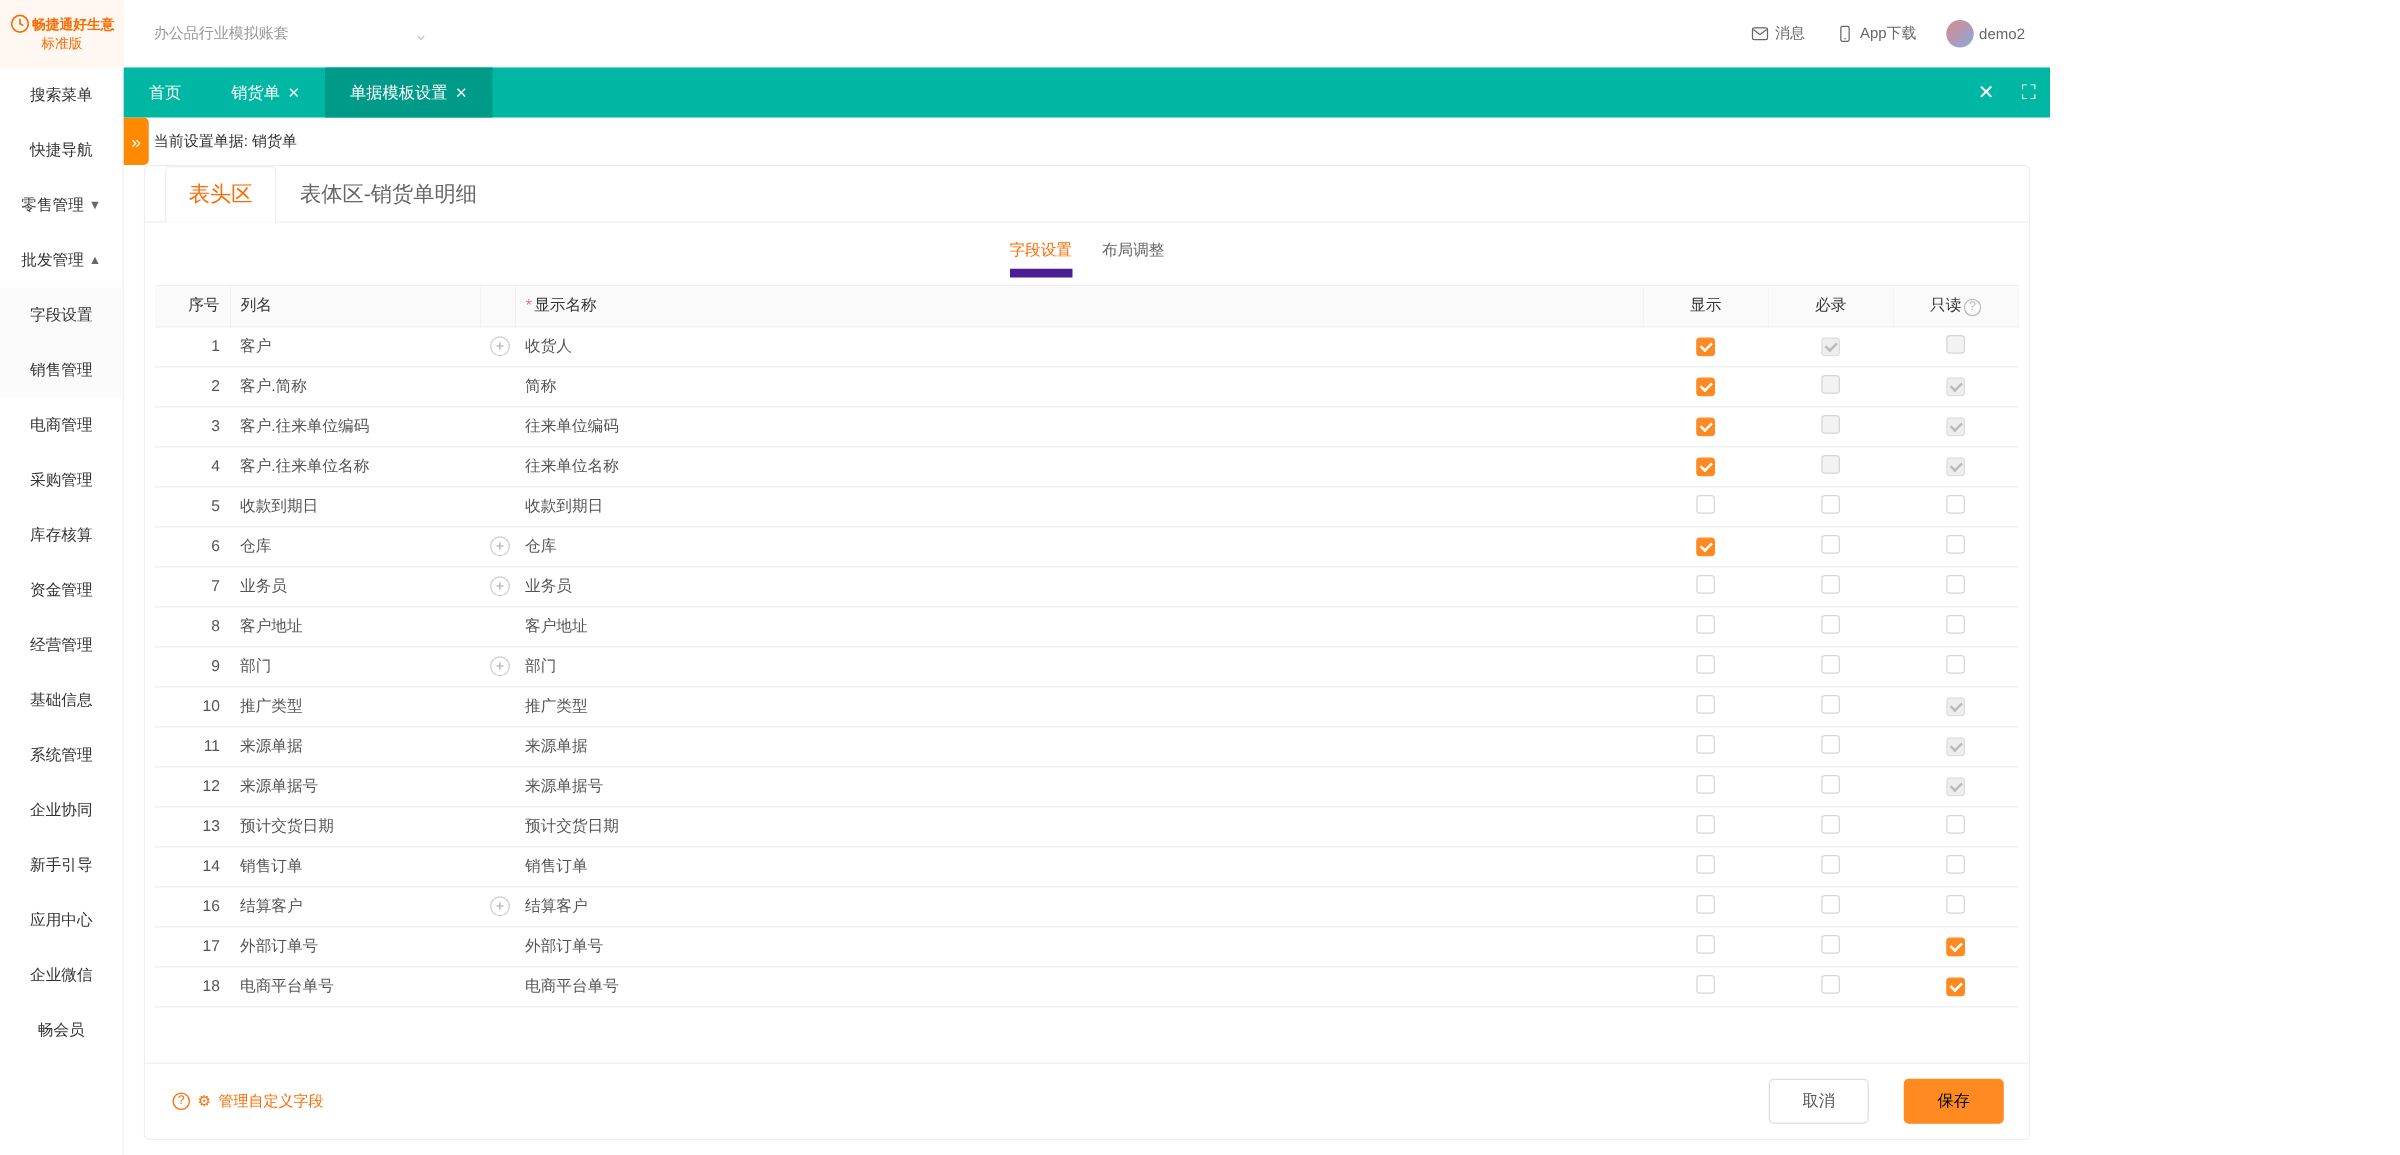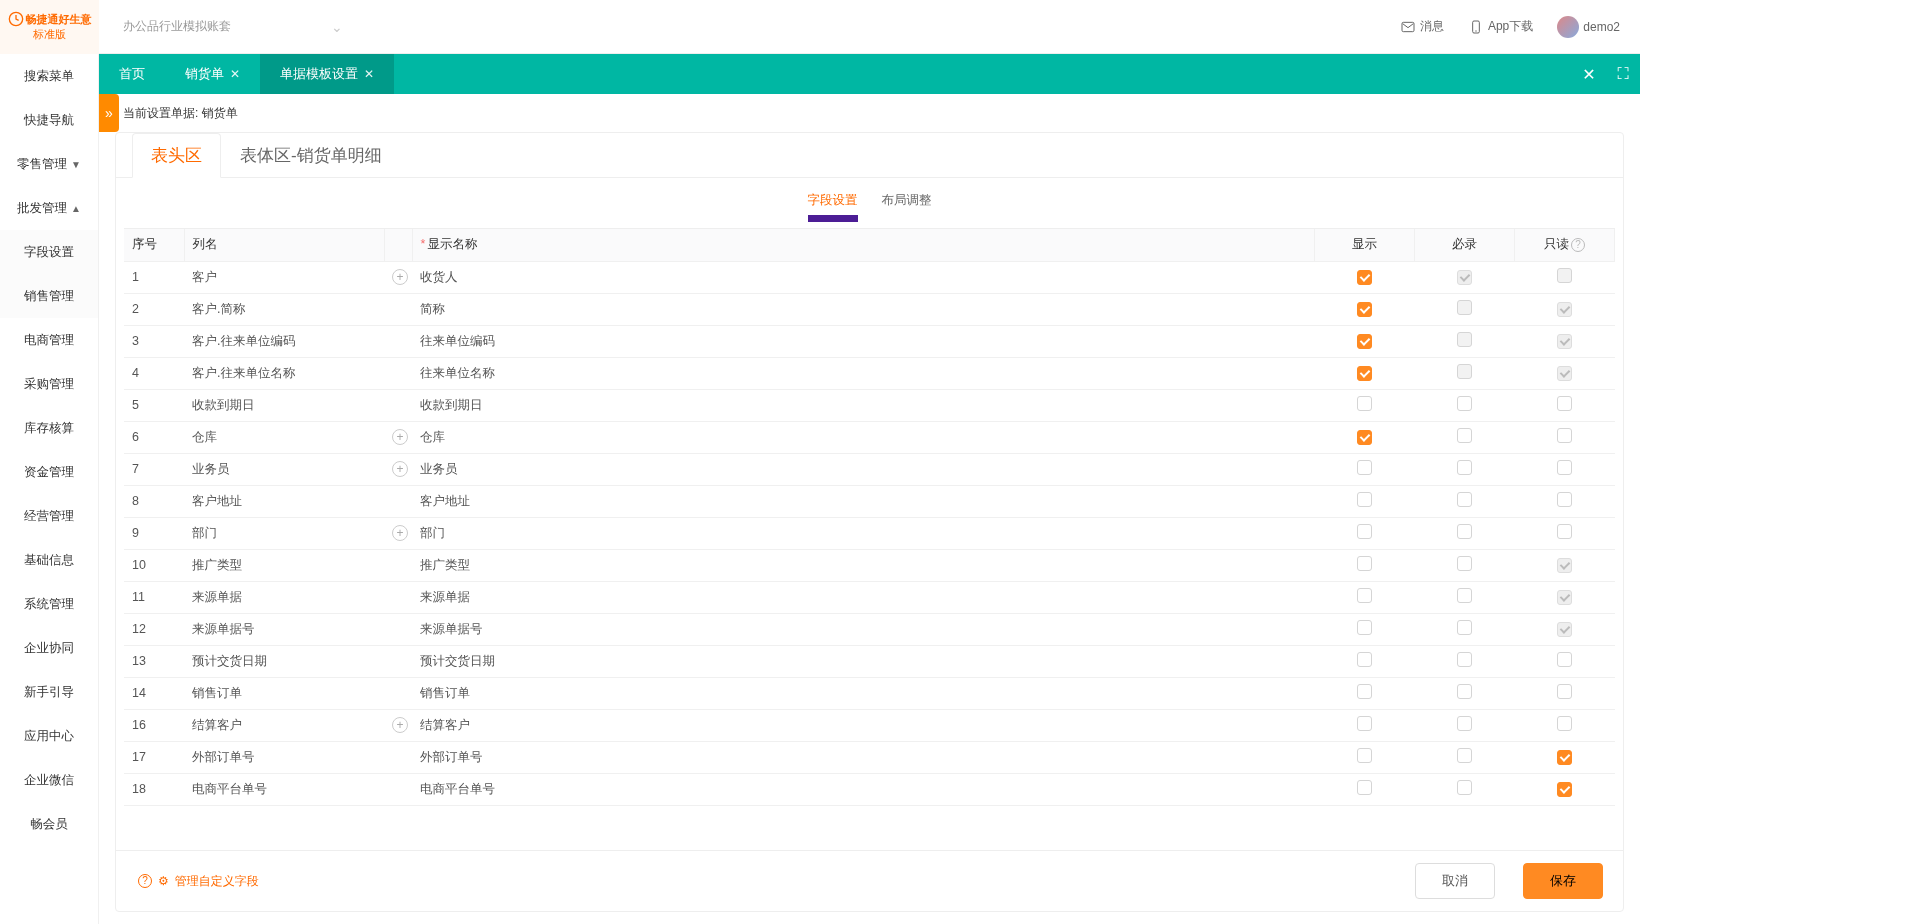--- a/index.html
+++ b/index.html
@@ -57,21 +57,21 @@
   
   .sub-tab-row { display:flex; justify-content:center; padding: 14px 0 6px; gap: 24px; }
   .sub-tab { padding-bottom: 6px; color:#666; cursor:pointer; font-size: 12.5px; }
   .sub-tab.active { color:#ff6a00; border-bottom:7px solid #4c1d95; }
 
   
   .table-wrap { flex:1; overflow:auto; margin: 0 8px; border-top:1px solid #eee; position: relative; }
   table { width:100%; border-collapse: collapse; table-layout: fixed; }
   th, td { border-bottom:1px solid #f0f0f0; padding: 6px 8px; font-size:12.5px; color:#555; text-align:left; height: 32px; vertical-align: middle; }
   th { background:#fafafb; color:#333; font-weight:normal; border-right:1px solid #f0f0f0; position: sticky; top:0; z-index:1; }
-  .col-seq { width: 60px; text-align:left; }
+  .col-seq { width: 60px; text-align:right; }
   .col-name { width: 200px; }
   .col-plus { width: 28px; text-align:center; color:#bbb; }
   .col-chk { width: 100px; text-align:center; }
   .req-star { color:#f56c6c; padding-right:2px; }
   .help-ico { display:inline-block; width:14px; height:14px; border:1px solid #bbb; border-radius:50%; font-size:10px; line-height:12px; text-align:center; color:#bbb; margin-left:2px; }
 
   
   .cb { display:inline-flex; width:15px; height:15px; border:1px solid #d5d5d5; border-radius:3px; align-items:center; justify-content:center; background:#fff; cursor:pointer; }
   .cb.checked { background:#ff8a22; border-color:#ff8a22; }
   .cb.checked::after { content:""; width:4px; height:7px; border:2px solid #fff; border-top:none; border-left:none; transform: rotate(45deg); margin-top:-2px; }

